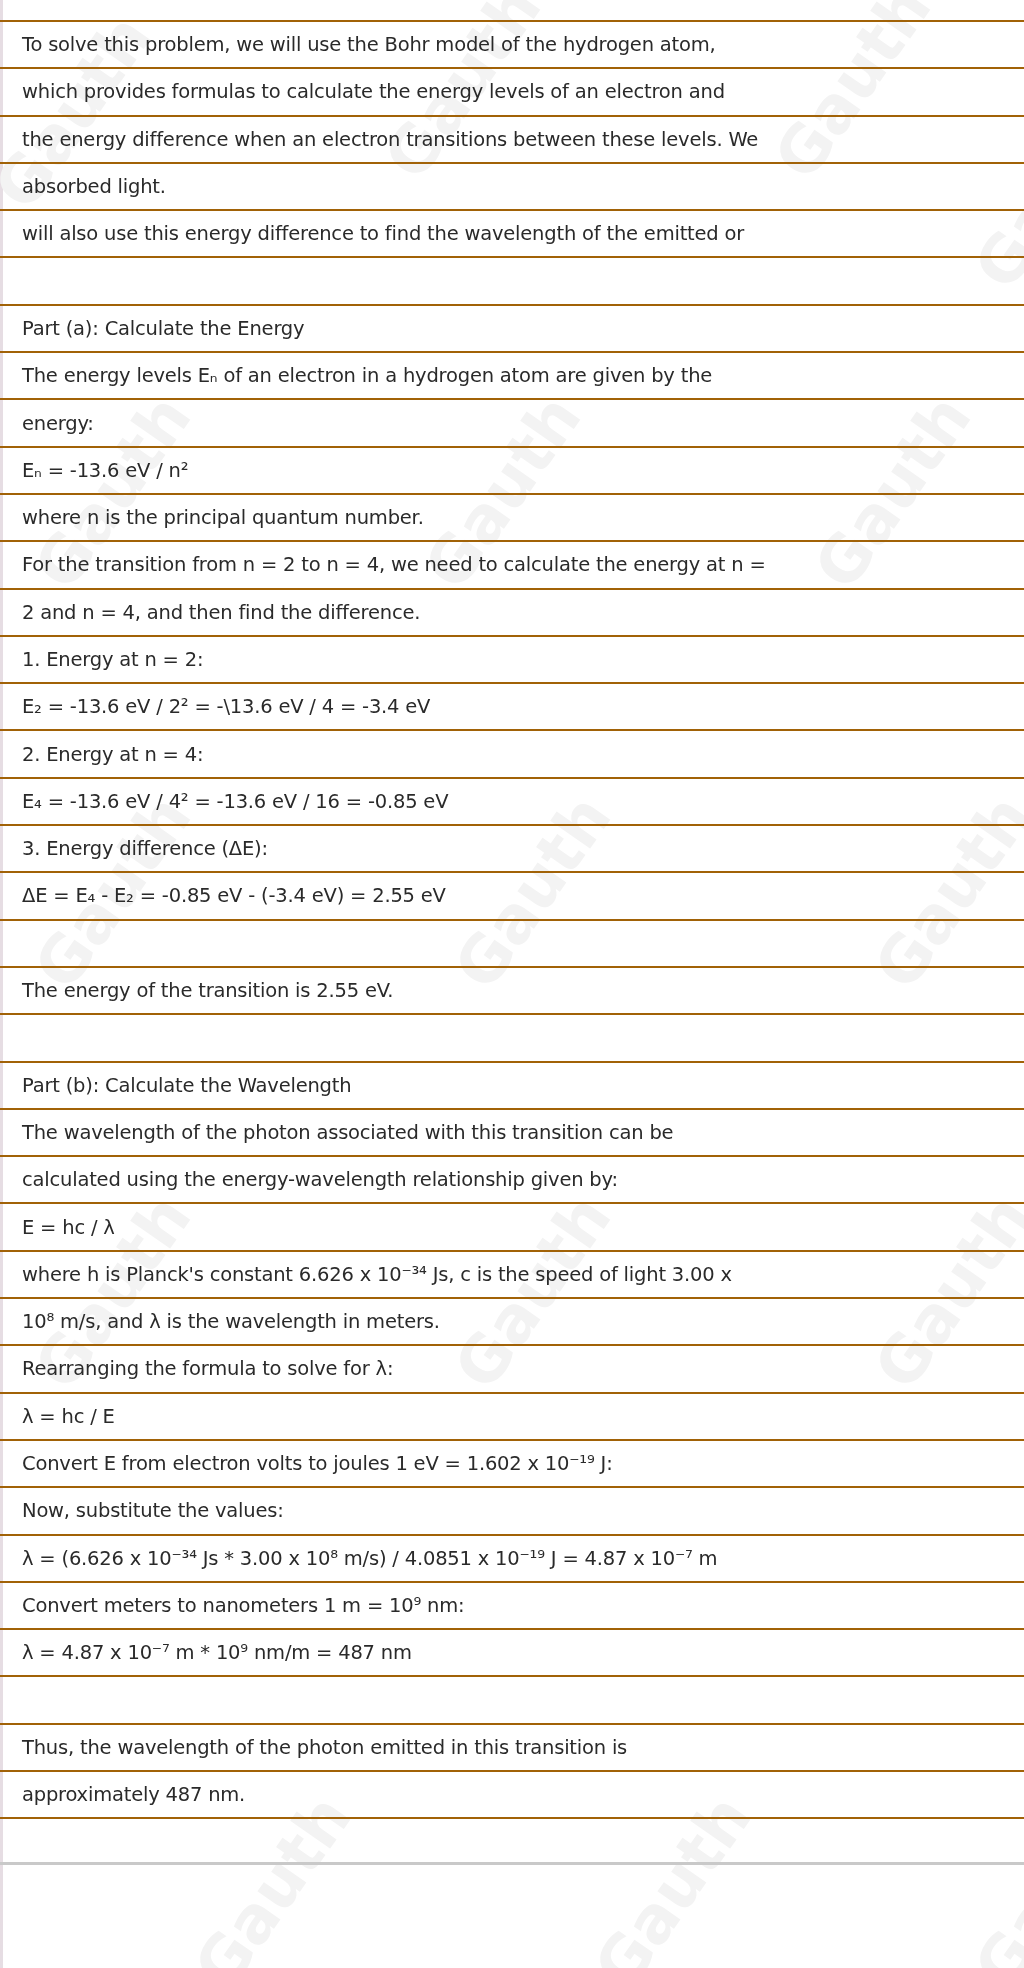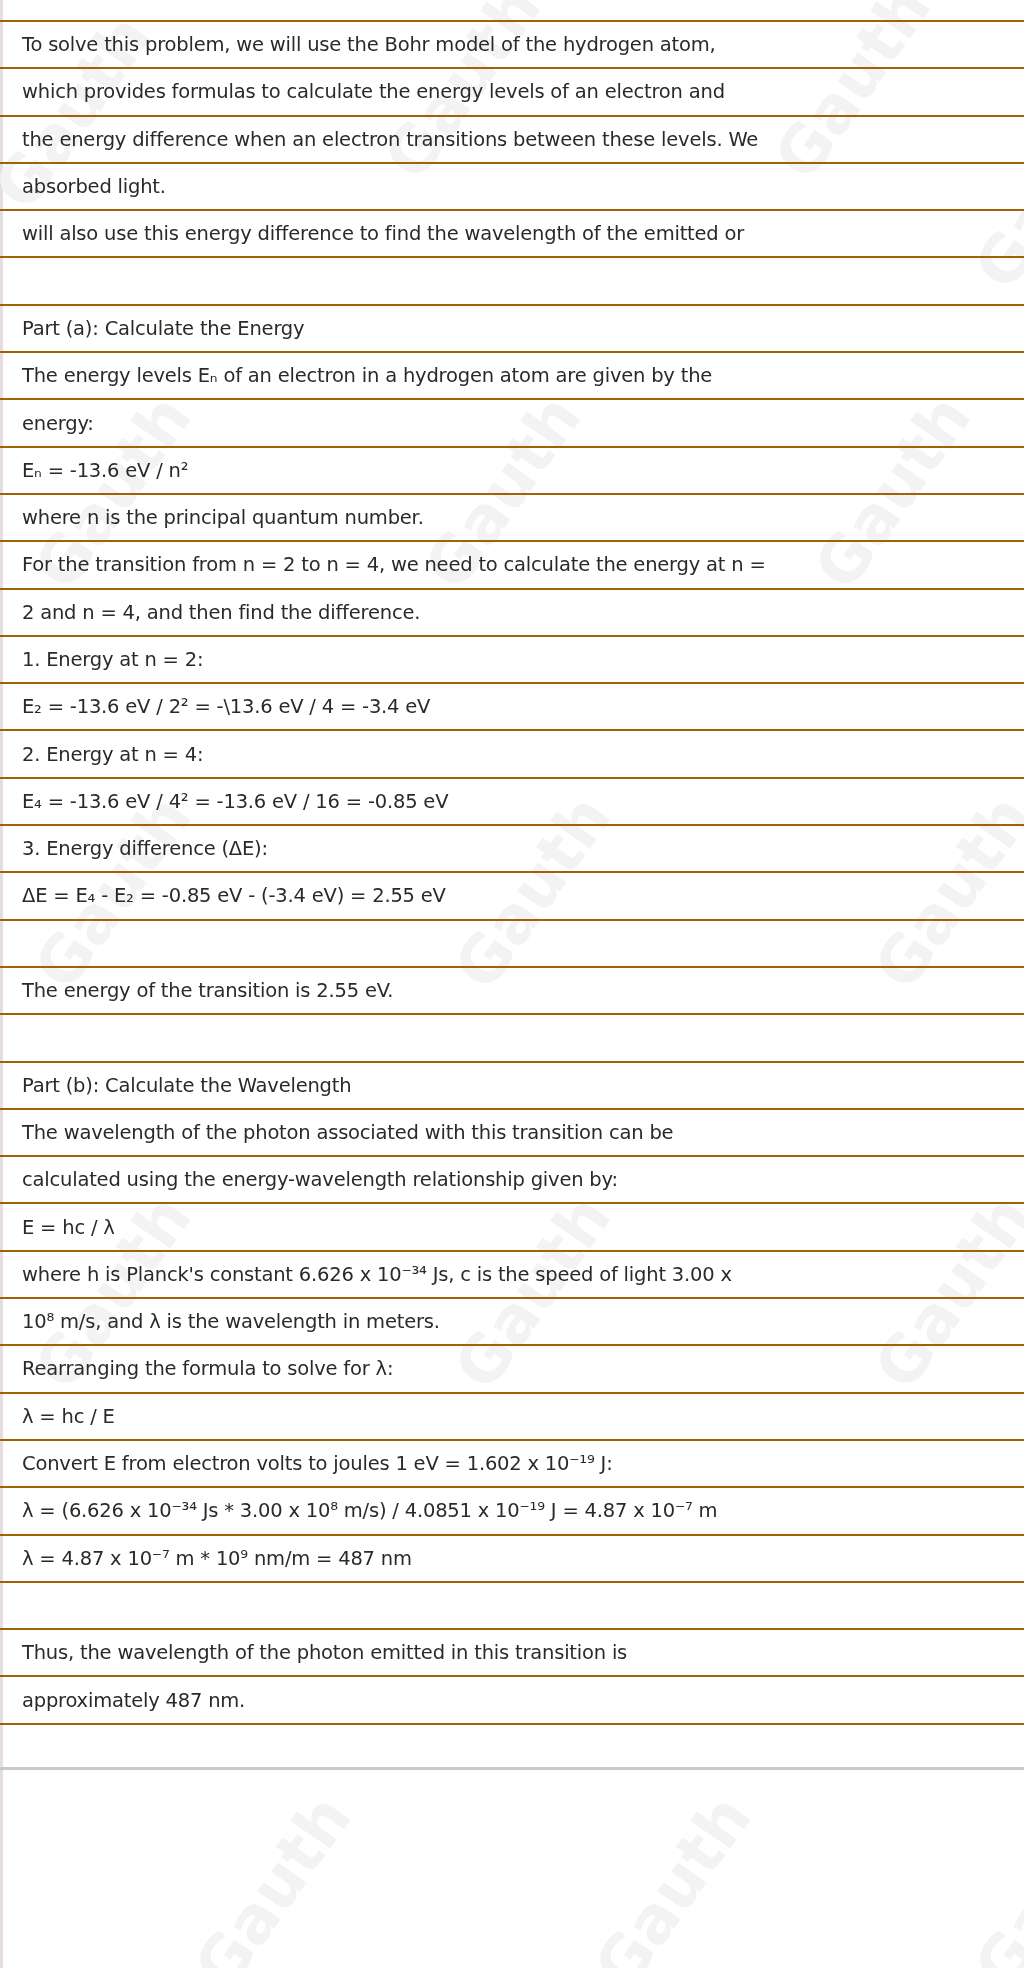--- a/index.html
+++ b/index.html
@@ -108,19 +108,21 @@
   <div class="row"></div>
   <div class="row">Part (b): Calculate the Wavelength</div>
   <div class="row">The wavelength of the photon associated with this transition can be</div>
   <div class="row">calculated using the energy-wavelength relationship given by:</div>
   <div class="row">E = hc / λ</div>
   <div class="row">where h is Planck's constant 6.626 x 10⁻³⁴ Js, c is the speed of light 3.00 x</div>
   <div class="row">10⁸ m/s, and λ is the wavelength in meters.</div>
   <div class="row">Rearranging the formula to solve for λ:</div>
   <div class="row">λ = hc / E</div>
   <div class="row">Convert E from electron volts to joules 1 eV = 1.602 x 10⁻¹⁹ J:</div>
+  <div class="row">Now, substitute the values:</div>
   <div class="row">λ = (6.626 x 10⁻³⁴ Js * 3.00 x 10⁸ m/s) / 4.0851 x 10⁻¹⁹ J = 4.87 x 10⁻⁷ m</div>
+  <div class="row">Convert meters to nanometers 1 m = 10⁹ nm:</div>
   <div class="row">λ = 4.87 x 10⁻⁷ m * 10⁹ nm/m = 487 nm</div>
   <div class="row"></div>
   <div class="row">Thus, the wavelength of the photon emitted in this transition is</div>
   <div class="row">approximately 487 nm.</div>
   <div class="row"></div>
 </div>
 
 </body></html>

